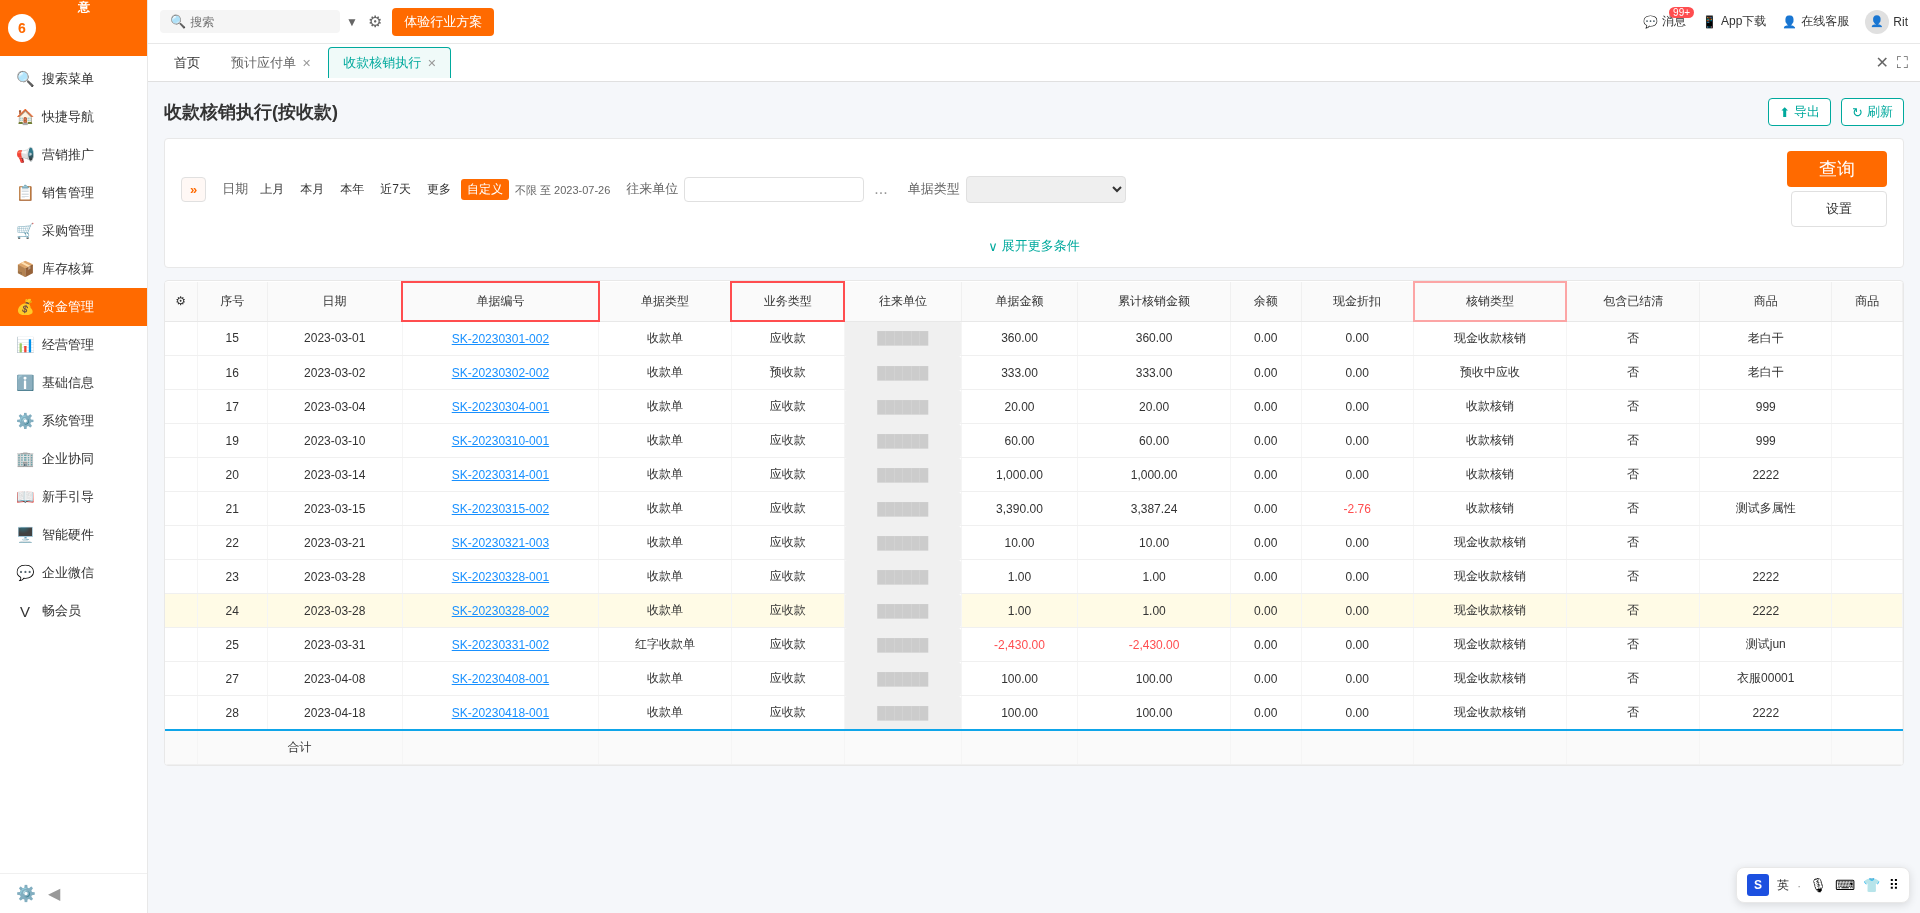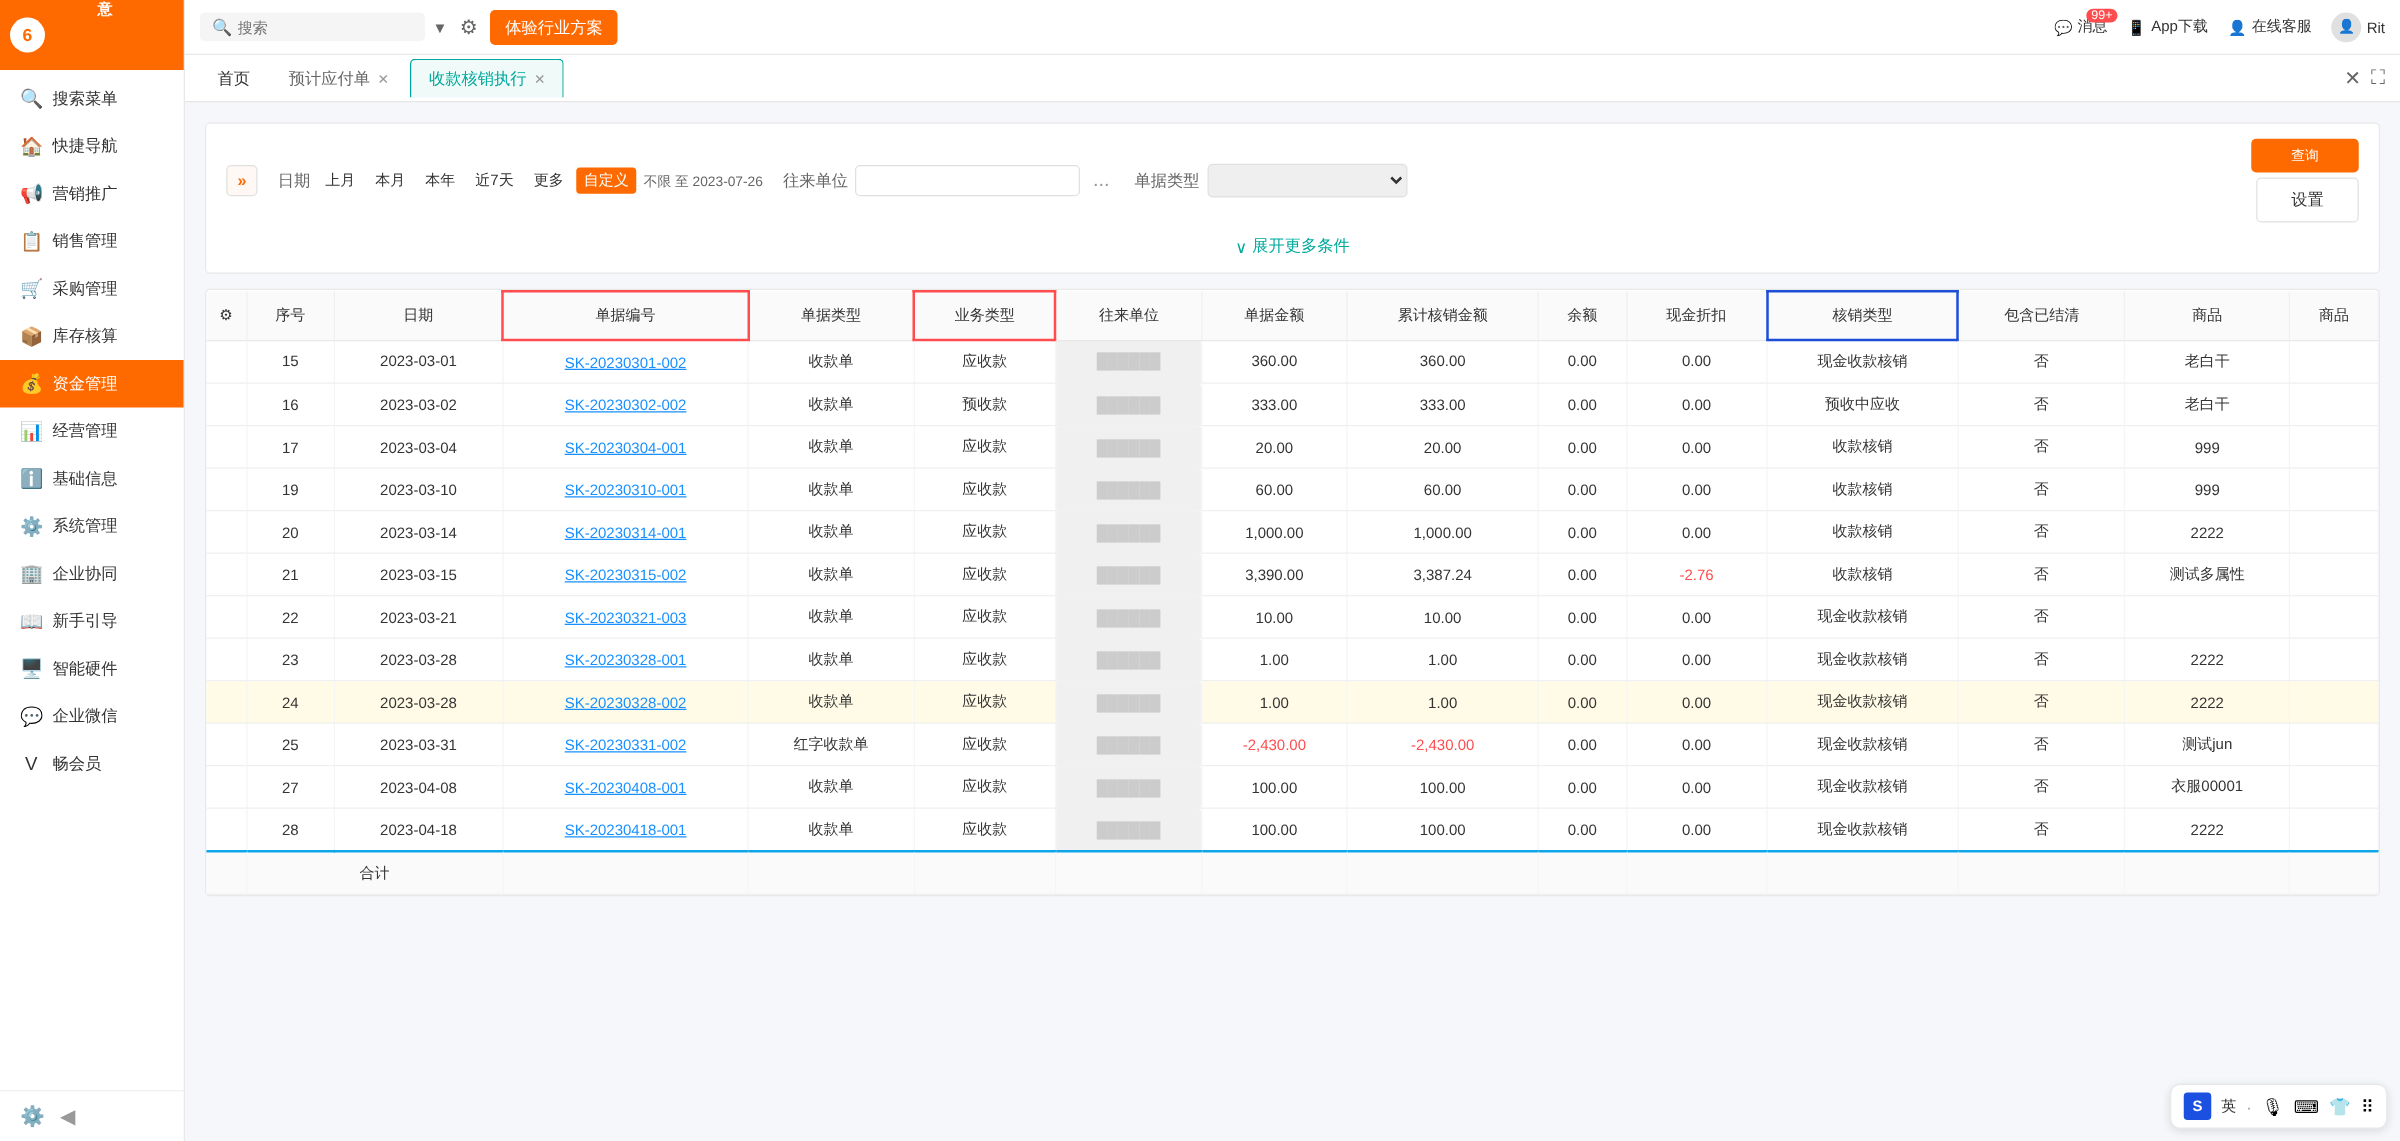--- a/index.html
+++ b/index.html
@@ -60,21 +60,21 @@
     .filter-row { display: flex; align-items: center; gap: 16px; flex-wrap: wrap; }
     .filter-item { display: flex; align-items: center; gap: 6px; }
     .filter-label { color: #666; font-size: 13px; white-space: nowrap; }
     .filter-date-btns { display: flex; align-items: center; gap: 4px; }
     .filter-date-btn { font-size: 12px; color: #333; cursor: pointer; padding: 2px 6px; border-radius: 3px; }
     .filter-date-btn.custom { color: #fff; background: #ff6a00; border-radius: 3px; }
     .filter-input { border: 1px solid #e0e0e0; border-radius: 4px; padding: 4px 10px; font-size: 13px; color: #333; width: 160px; outline: none; }
     .filter-select { border: 1px solid #e0e0e0; border-radius: 4px; padding: 4px 10px; font-size: 13px; color: #333; min-width: 160px; outline: none; }
     .filter-dots { color: #999; font-size: 16px; padding: 0 4px; }
     .filter-expand { display: flex; align-items: center; gap: 4px; color: #00a99d; cursor: pointer; font-size: 13px; justify-content: center; padding: 6px 0 0; }
-    .btn-query { background: #ff6a00; color: #fff; border: none; border-radius: 4px; padding: 6px 32px; font-size: 11px; cursor: pointer; }
+    .btn-query { background: #ff6a00; color: #fff; border: none; border-radius: 4px; padding: 6px 32px; font-size: 18px; cursor: pointer; }
     .btn-setting { border: 1px solid #e0e0e0; background: #fff; border-radius: 4px; padding: 8px 20px; font-size: 13px; cursor: pointer; color: #333; margin-left: 4px; }
 
     
     .table-container { background: #fff; border-radius: 4px; border: 1px solid #e8e8e8; overflow: auto; }
     table { width: 100%; border-collapse: collapse; font-size: 13px; }
     thead tr { background: #fafafa; }
     th { padding: 10px 8px; text-align: center; color: #333; font-weight: 500; border-bottom: 1px solid #e8e8e8; border-right: 1px solid #f0f0f0; white-space: nowrap; font-size: 12px; }
     td { padding: 8px 8px; text-align: center; border-bottom: 1px solid #f0f0f0; border-right: 1px solid #f5f5f5; white-space: nowrap; font-size: 12px; color: #333; }
     tr.highlighted td { background: #fffbe6; }
     .link { color: #1890ff; cursor: pointer; text-decoration: underline; }
@@ -217,20 +217,33 @@
     </div>
     <div class="tabbar-spacer"></div>
     <div class="tabbar-actions">
       <span class="tabbar-action-btn">✕</span>
       <span class="tabbar-action-btn">⛶</span>
     </div>
   </div>
 
   <div class="page-content">
 
+    <div class="page-header">
+      <h2 class="page-title">收款核销执行(按收款)</h2>
+      <div class="page-actions">
+        <button class="btn-export">
+          <span>⬆</span>
+          <span>导出</span>
+        </button>
+        <button class="btn-refresh">
+          <span>↻</span>
+          <span>刷新</span>
+        </button>
+      </div>
+    </div>
 
     <div class="filter-area">
       <div class="filter-row">
         <div style="display:flex;align-items:center;gap:4px;border:1px solid #e0e0e0;border-radius:4px;padding:4px 8px;background:#fff8f5;cursor:pointer;">
           <span style="color:#ff6a00;font-weight:bold;">»</span>
         </div>
         <div class="filter-item">
           <span class="filter-label">日期</span>
           <div class="filter-date-btns">
             <span class="filter-date-btn">上月</span>
@@ -276,21 +289,21 @@
             <th>序号</th>
             <th>日期</th>
             <th style="border:2px solid #ff4d4f;">单据编号</th>
             <th>单据类型</th>
             <th style="border:2px solid #ff4d4f;">业务类型</th>
             <th>往来单位</th>
             <th>单据金额</th>
             <th>累计核销金额</th>
             <th>余额</th>
             <th>现金折扣</th>
-            <th style="border:2px solid #1d4ed8;">核销类型</th>
+            <th style="border:2px solid #fca5a5;">核销类型</th>
             <th>包含已结清</th>
             <th>商品</th>
             <th>商品</th>
           </tr>
         </thead>
         <tbody id="table-body">
         <tr>
               <td></td>
               <td>15</td>
               <td>2023-03-01</td>

